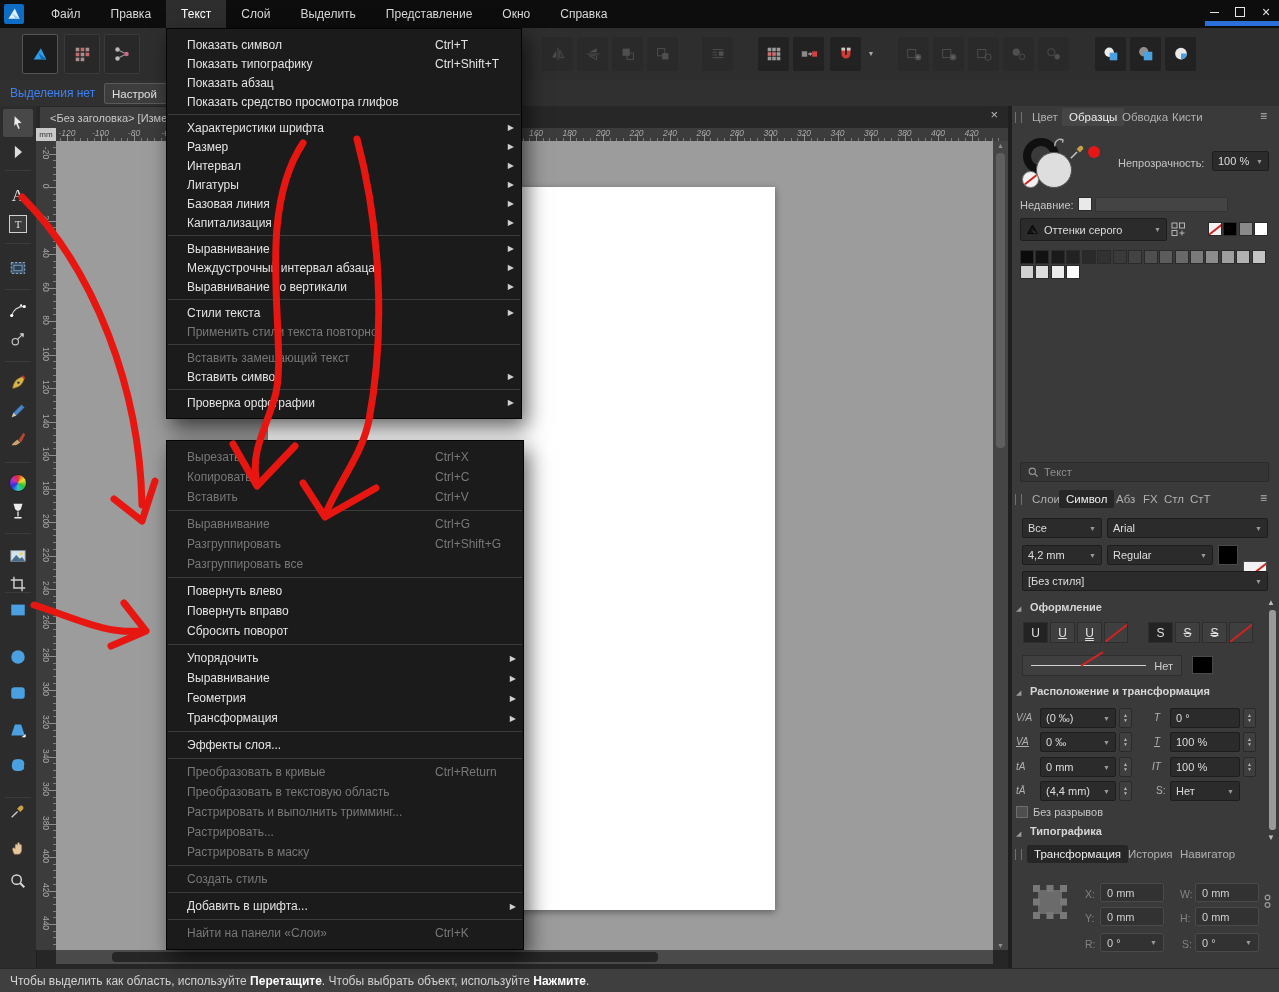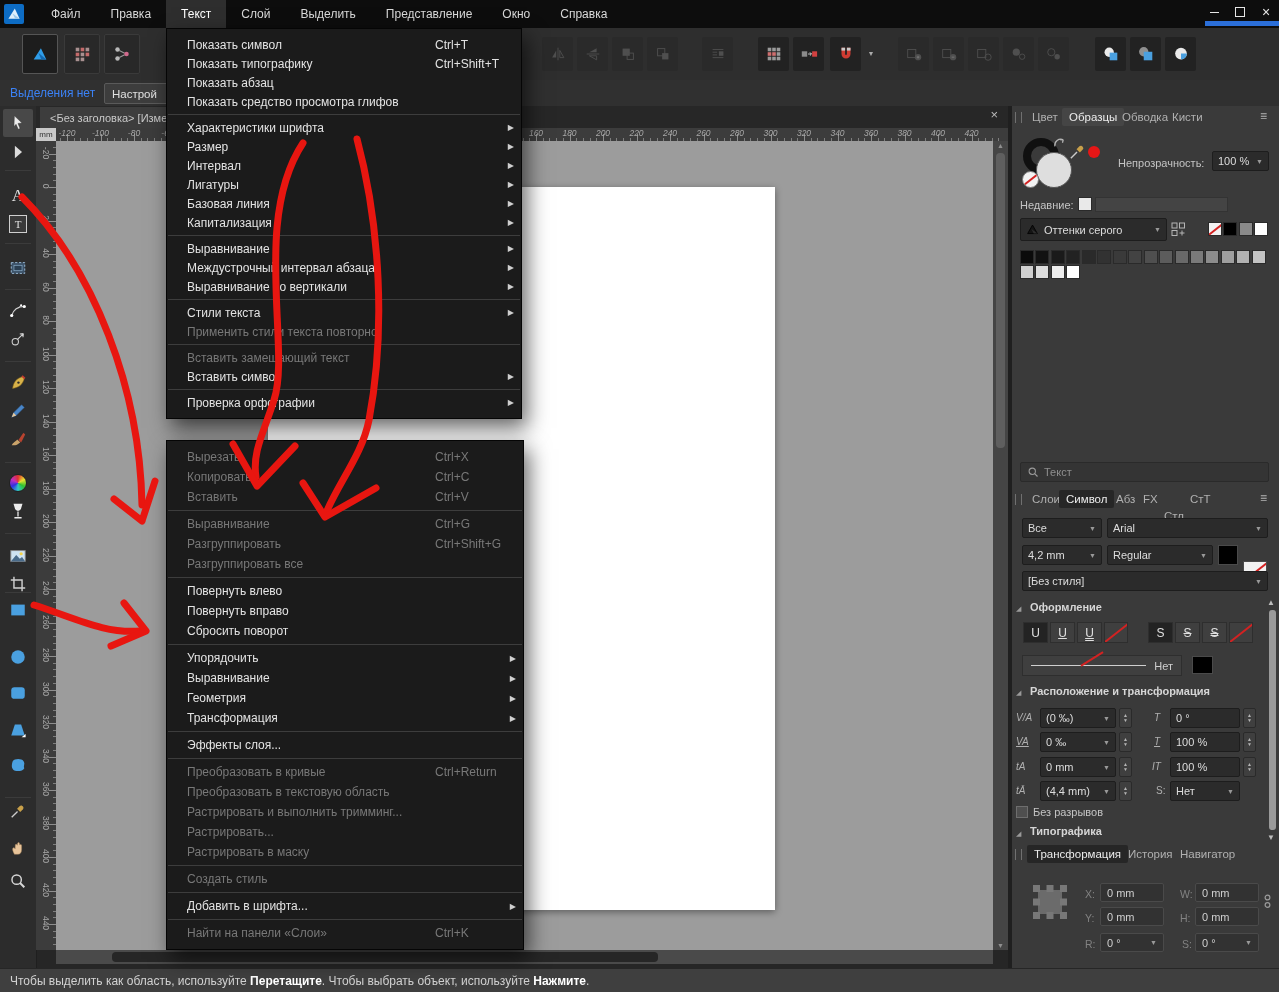--- a/index.html
+++ b/index.html
@@ -851,21 +851,21 @@
         </svg>
     </span>
     <span style="color:#8f8f8f;font-size:11px;">Текст</span>
   </div>
 
   <div class="grip" style="left:1015px;top:494px;"></div>
   <div class="ptabs" style="left:1032px;top:493px;">Слои</div>
   <div class="ptabs ptab-act" style="left:1059px;top:490px;padding:3px 7px;background:#262626;">Символ</div>
   <div class="ptabs" style="left:1116px;top:493px;">Абз</div>
   <div class="ptabs" style="left:1143px;top:493px;">FX</div>
-  <div class="ptabs" style="left:1164px;top:510px;">Стл</div>
+  <div class="ptabs" style="left:1164px;top:493px;">Стл</div>
   <div class="ptabs" style="left:1190px;top:493px;">СтТ</div>
   <div class="hamb" style="left:1260px;top:491px;">≡</div>
 
   <div class="fld" style="left:1022px;top:518px;width:80px;height:20px;">
       <span>Все</span>
       <span class="dda">▼</span>
     </div>
   <div class="fld" style="left:1107px;top:518px;width:161px;height:20px;">
       <span>Arial</span>
       <span class="dda">▼</span>

